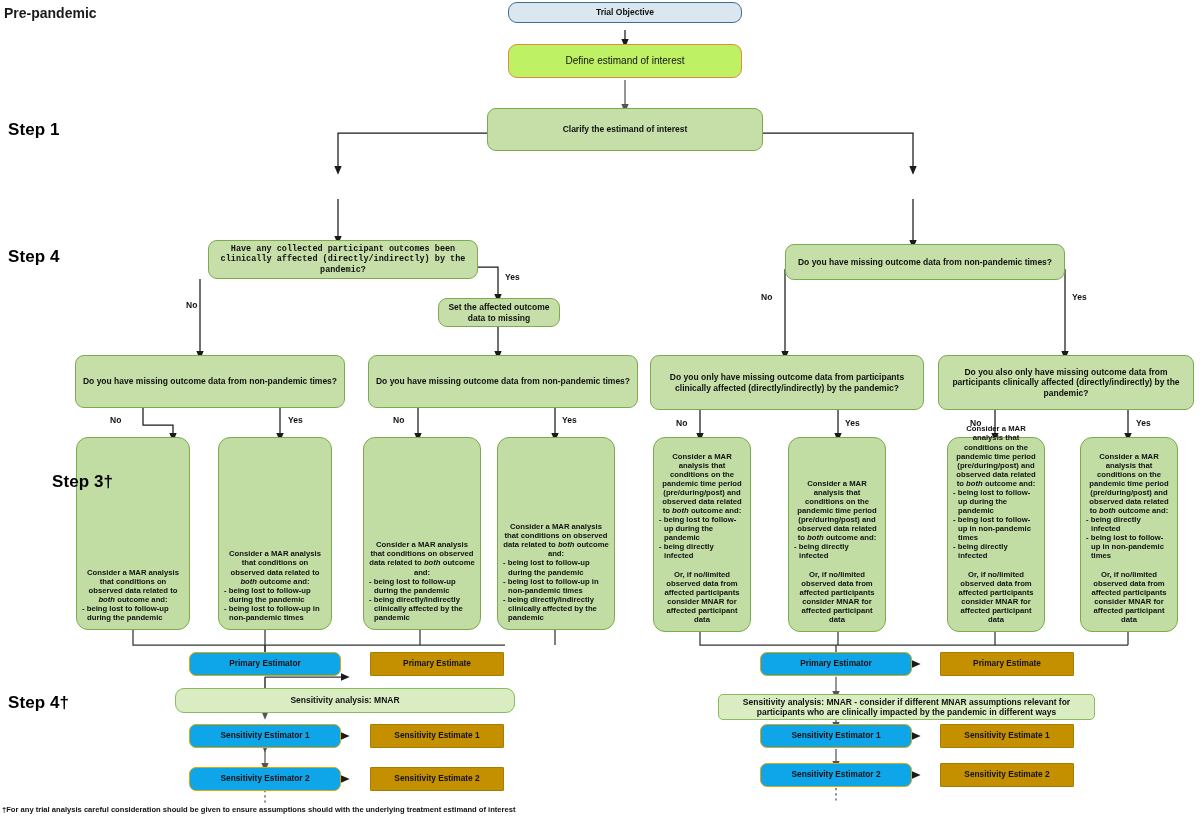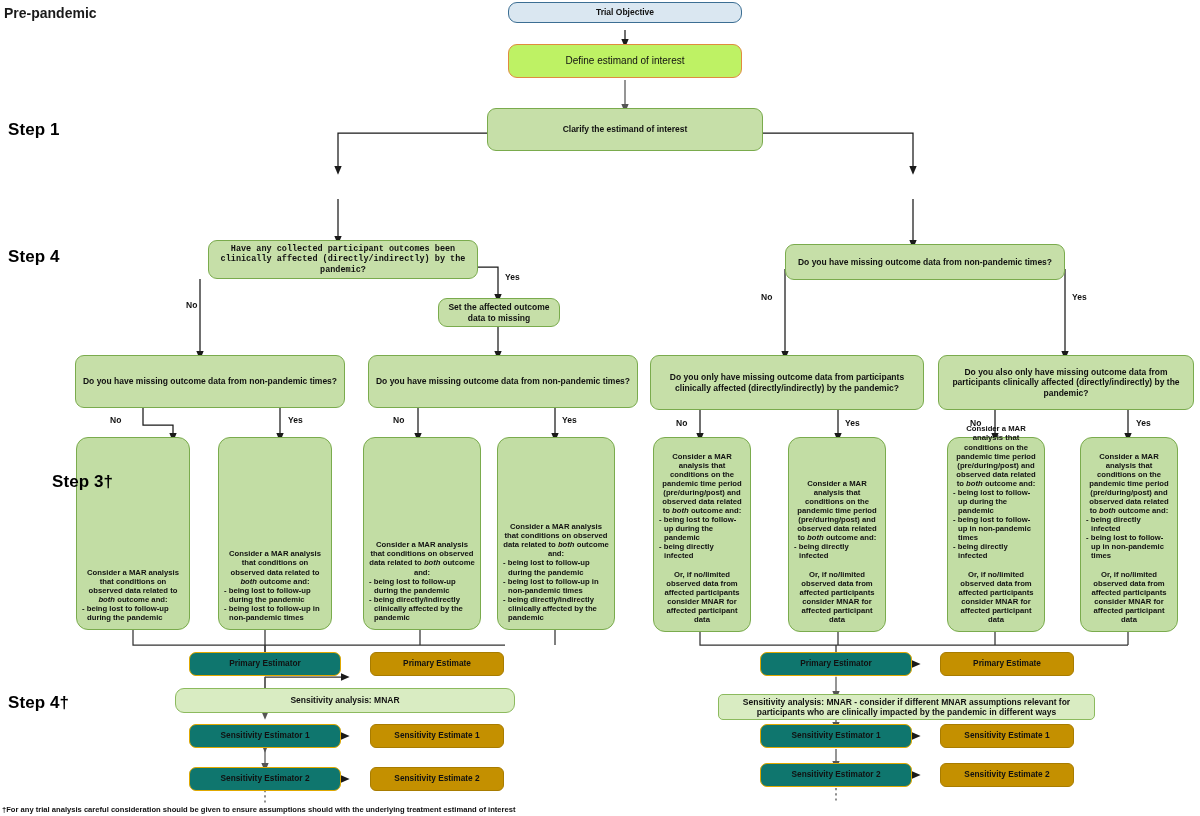--- a/index.html
+++ b/index.html
@@ -23,22 +23,22 @@
     padding:3px 6px;
     z-index:2;
   }
   .node .txt{display:block;width:100%;}
   .blue{background:#dae7f1;border:1.3px solid #3b6e93;font-size:8.5px;font-weight:bold;}
   .orange{background:#bef264;border:1.3px solid #e08b3f;font-size:10px;font-weight:normal;}
   .green{background:#c6dfa8;border:1.3px solid #7aab4d;font-size:8.5px;font-weight:bold;}
   .greenlite{background:#d9ecc2;border:1.3px solid #8cba5e;font-size:8.5px;font-weight:bold;}
   .green3{background:#c2dda4;border:1.3px solid #7aab4d;font-size:7.7px;font-weight:bold;
           align-items:flex-end;border-radius:12px;padding:7px 5px;}
-  .amber{background:#0f766e;border:1.2px solid #e0a800;font-size:8.3px;font-weight:bold;border-radius:7px;}
-  .dark{background:#c49000;border:1.2px solid #a87c00;font-size:8.3px;font-weight:bold;border-radius:6px;}
+  .amber{background:#0ea5e9;border:1.2px solid #e0a800;font-size:8.3px;font-weight:bold;border-radius:7px;}
+  .dark{background:#c49000;border:1.2px solid #a87c00;font-size:8.3px;font-weight:bold;border-radius:1px;}
 
   .steplabel{
     position:absolute;font-size:17px;font-weight:bold;color:#000000;
     letter-spacing:.1px;z-index:3;
   }
   .toplabel{position:absolute;font-size:14px;font-weight:bold;color:#1a1a1a;z-index:3;}
   .edgelabel{position:absolute;font-size:8.5px;font-weight:bold;color:#111;z-index:3;}
   .footnote{position:absolute;font-size:7.6px;font-weight:bold;color:#111;z-index:3;}
   b{font-weight:900;}
   i{font-style:italic;font-weight:bold;}

